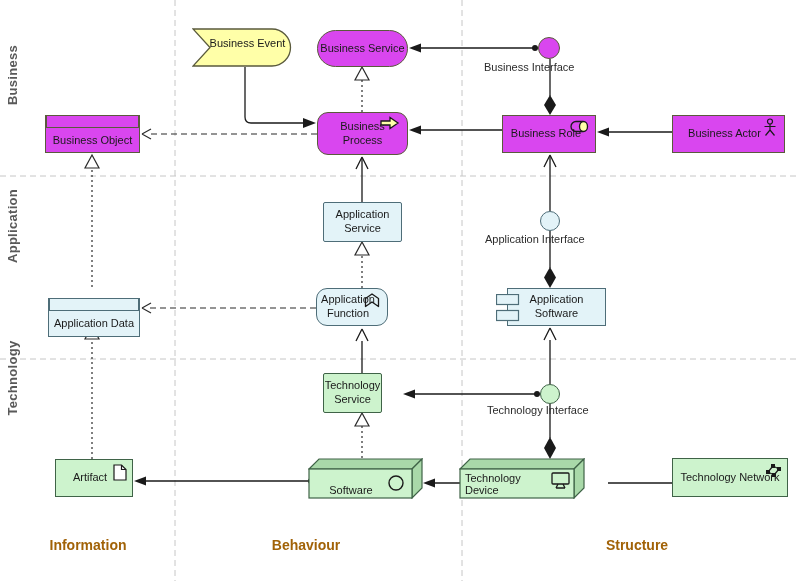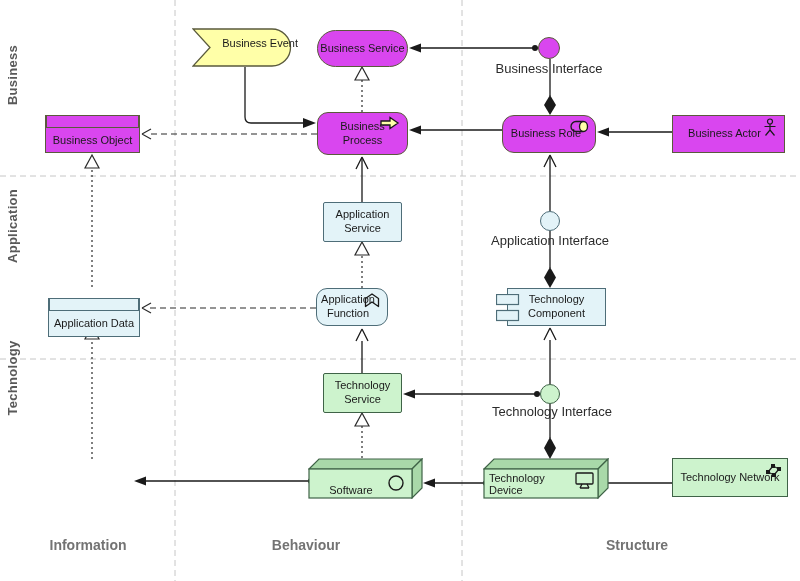--- a/index.html
+++ b/index.html
@@ -12,24 +12,24 @@
   .yellow{background:#d946ef;border:1.2px solid #5a5a3c;}
   .blue{background:#e3f3f8;border:1.2px solid #4e6d78;}
   .green{background:#cdf3cd;border:1.2px solid #3f6347;}
   .pill{border-radius:19px;}
   .pill2{border-radius:2px;}
   .rnd{border-radius:11px;}
   .circle{border-radius:50%;}
   .titlebar{position:absolute;top:0;left:0;right:0;height:11px;border-bottom:inherit;border-top:none;}
   .objlbl{position:absolute;left:0;right:0;top:13px;bottom:0;display:flex;align-items:center;justify-content:center;}
   .cornericon{position:absolute;}
-  .iflabel{position:absolute;width:130px;text-align:center;font-size:13px;color:#2b2b2b;}
+  .iflabel{position:absolute;width:130px;text-align:left;font-size:11px;color:#2b2b2b;}
   .layerlabel{position:absolute;width:120px;height:16px;text-align:center;font-size:13px;font-weight:bold;
               color:#595959;transform:rotate(-90deg);letter-spacing:.3px;}
-  .collabel{position:absolute;width:170px;text-align:center;font-size:14px;font-weight:bold;color:#737373;}
+  .collabel{position:absolute;width:170px;text-align:center;font-size:14px;font-weight:bold;color:#a16207;}
   .nodewrap{position:absolute;}
   .nodelbl{position:absolute;display:flex;align-items:center;justify-content:center;font-size:11px;color:#1a1a1a;}
 </style>
 </head>
 <body>
 
 <div id="canvas">
 
   <svg class="lines" width="800" height="581">
 
@@ -157,21 +157,21 @@
   </svg>
 
   <div class="layerlabel" style="left:-47px;top:67px;">Business</div>
   <div class="layerlabel" style="left:-47px;top:218px;">Application</div>
   <div class="layerlabel" style="left:-47px;top:370px;">Technology</div>
 
   <div class="collabel" style="left:3px;top:537px;">Information</div>
   <div class="collabel" style="left:221px;top:537px;">Behaviour</div>
   <div class="collabel" style="left:552px;top:537px;">Structure</div>
 
-  <div class="el" style="left:192px;top:28px;width:101px;height:31px;justify-content:flex-end;">
+  <div class="el" style="left:192px;top:28px;width:101px;height:31px;">
     <svg width="101" height="39" style="position:absolute;left:0;top:0;">
       <path d="M1,1 H80 A18.5,18.5 0 0 1 80,38 H1 L18,19.5 Z" fill="#ffffa8" stroke="#5a5a3c" stroke-width="1.3"></path>
     </svg>
     <span style="position:relative;left:5px;">Business Event</span>
   </div>
 
   <div class="el yellow pill" style="left:317px;top:30px;width:91px;height:37px;">
     <span>Business Service</span>
   </div>
 
@@ -183,21 +183,21 @@
     <svg class="cornericon" style="right:7px;top:3px;" width="20" height="14">
       <path d="M1,5 H10 V1.5 L18,7 L10,12.5 V9 H1 Z" fill="#ffffa8" stroke="#1a1a1a" stroke-width="1.3"></path>
     </svg>
   </div>
 
   <div class="el yellow" style="left:45px;top:115px;width:95px;height:38px;">
     <div class="titlebar yellow"></div>
     <div class="objlbl">Business Object</div>
   </div>
 
-  <div class="el yellow" style="left:502px;top:115px;width:94px;height:38px;border-radius:12px;">
+  <div class="el yellow" style="left:502px;top:115px;width:94px;height:38px;">
     <span style="position:relative;left:-3px;">Business Role</span>
     <svg class="cornericon" style="right:5px;top:4px;" width="20" height="13">
       <path d="M6,1.5 H13 M6,11.5 H13 M6,1.5 A5,5 0 0 0 6,11.5" fill="none" stroke="#1a1a1a" stroke-width="1.3"></path>
       <ellipse cx="13.5" cy="6.5" rx="4" ry="5" fill="#ffffa8" stroke="#1a1a1a" stroke-width="1.3"></ellipse>
     </svg>
   </div>
 
   <div class="el yellow" style="left:672px;top:115px;width:113px;height:38px;">
     <span style="position:relative;left:-4px;">Business Actor</span>
     <svg class="cornericon" style="right:7px;top:2px;" width="14" height="19">
@@ -219,46 +219,53 @@
   </div>
 
   <div class="el blue rnd" style="left:316px;top:288px;width:72px;height:38px;padding:0 16px;">
     <span style="position:relative;left:-4px;">Application Function</span>
     <svg class="cornericon" style="right:7px;top:4px;" width="16" height="15">
       <path d="M1.5,13.5 V5.5 L8,1 L14.5,5.5 V13.5 L8,9 Z" fill="none" stroke="#1a1a1a" stroke-width="1.3" stroke-linejoin="round"></path>
     </svg>
   </div>
 
   <div class="el blue" style="left:507px;top:288px;width:99px;height:38px;">
-    <span>Technology Component</span>
+    <span>Application Software</span>
     <svg class="cornericon" style="left:-12px;top:5px;" width="24" height="29">
       <rect x="0.5" y="0.5" width="22" height="10" fill="#e3f3f8" stroke="#4e6d78" stroke-width="1.2"></rect>
       <rect x="0.5" y="16.5" width="22" height="10" fill="#e3f3f8" stroke="#4e6d78" stroke-width="1.2"></rect>
     </svg>
   </div>
 
-  <div class="el green pill2" style="left:323px;top:373px;width:79px;height:40px;justify-content:center;">
+  <div class="el green pill2" style="left:323px;top:373px;width:59px;height:40px;justify-content:center;">
     <span>Technology Service</span>
   </div>
 
   <div class="el green circle" style="left:540px;top:384px;width:20px;height:20px;"></div>
   <div class="iflabel" style="left:487px;top:404px;">Technology Interface</div>
 
+  <div class="el green" style="left:55px;top:459px;width:78px;height:38px;">
+    <span style="position:relative;left:-4px;">Artifact</span>
+    <svg class="cornericon" style="right:5px;top:4px;" width="14" height="17">
+      <path d="M1,1 H8.5 L13,5.5 V16 H1 Z" fill="#ffffff" stroke="#1a1a1a" stroke-width="1.2"></path>
+      <path d="M8.5,1 V5.5 H13" fill="none" stroke="#1a1a1a" stroke-width="1.2"></path>
+    </svg>
+  </div>
 
   <div class="nodewrap" style="left:308px;top:458px;width:115px;height:41px;">
     <svg width="115" height="41">
       <polygon points="1,11 11,1 114,1 104,11" fill="#a9d9a9" stroke="#3f6347" stroke-width="1.2"></polygon>
       <polygon points="104,11 114,1 114,30 104,40" fill="#a9d9a9" stroke="#3f6347" stroke-width="1.2"></polygon>
       <rect x="1" y="11" width="103" height="29" fill="#cdf3cd" stroke="#3f6347" stroke-width="1.2"></rect>
       <circle cx="88" cy="25" r="7" fill="none" stroke="#1a1a1a" stroke-width="1.4"></circle>
     </svg>
     <div class="nodelbl" style="left:6px;top:11px;width:74px;height:41px;">Software</div>
   </div>
 
-  <div class="nodewrap" style="left:483px;top:458px;width:126px;height:41px;">
+  <div class="nodewrap" style="left:459px;top:458px;width:126px;height:41px;">
     <svg width="126" height="41">
       <polygon points="1,11 11,1 125,1 115,11" fill="#a9d9a9" stroke="#3f6347" stroke-width="1.2"></polygon>
       <polygon points="115,11 125,1 125,30 115,40" fill="#a9d9a9" stroke="#3f6347" stroke-width="1.2"></polygon>
       <rect x="1" y="11" width="114" height="29" fill="#cdf3cd" stroke="#3f6347" stroke-width="1.2"></rect>
       <g stroke="#1a1a1a" stroke-width="1.3" fill="none">
         <rect x="93" y="15" width="17" height="11" rx="1"></rect>
         <path d="M97,30 H106 M99,26 L97,30 M104,26 L106,30"></path>
       </g>
     </svg>
     <div class="nodelbl" style="left:6px;top:11px;width:84px;height:29px;">Technology Device</div>

